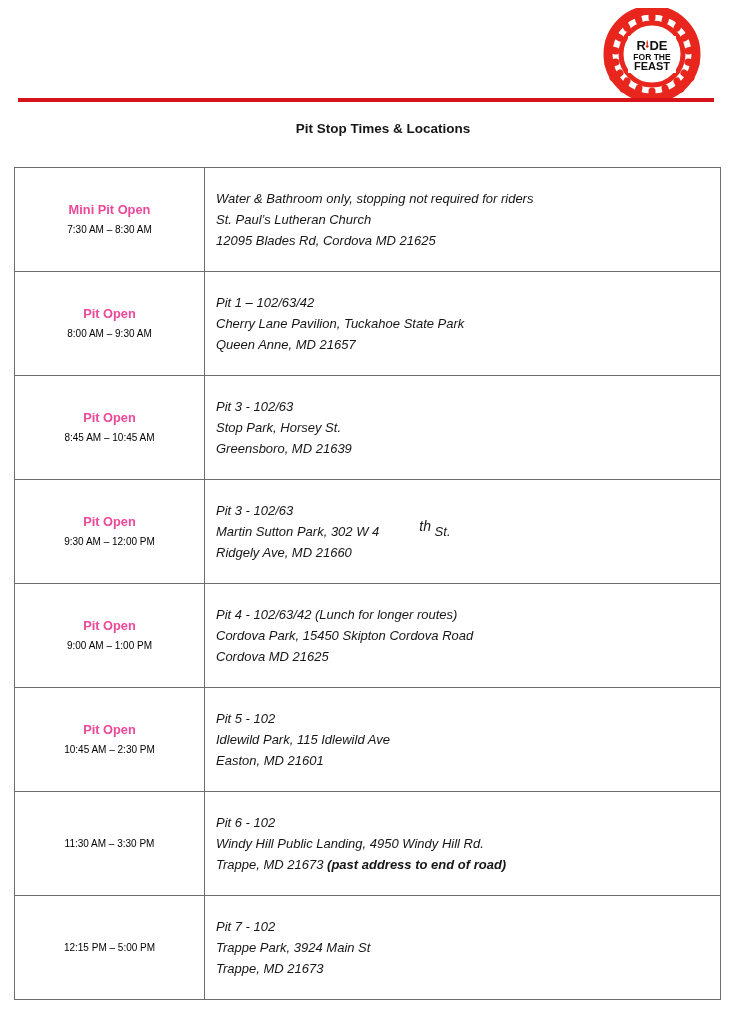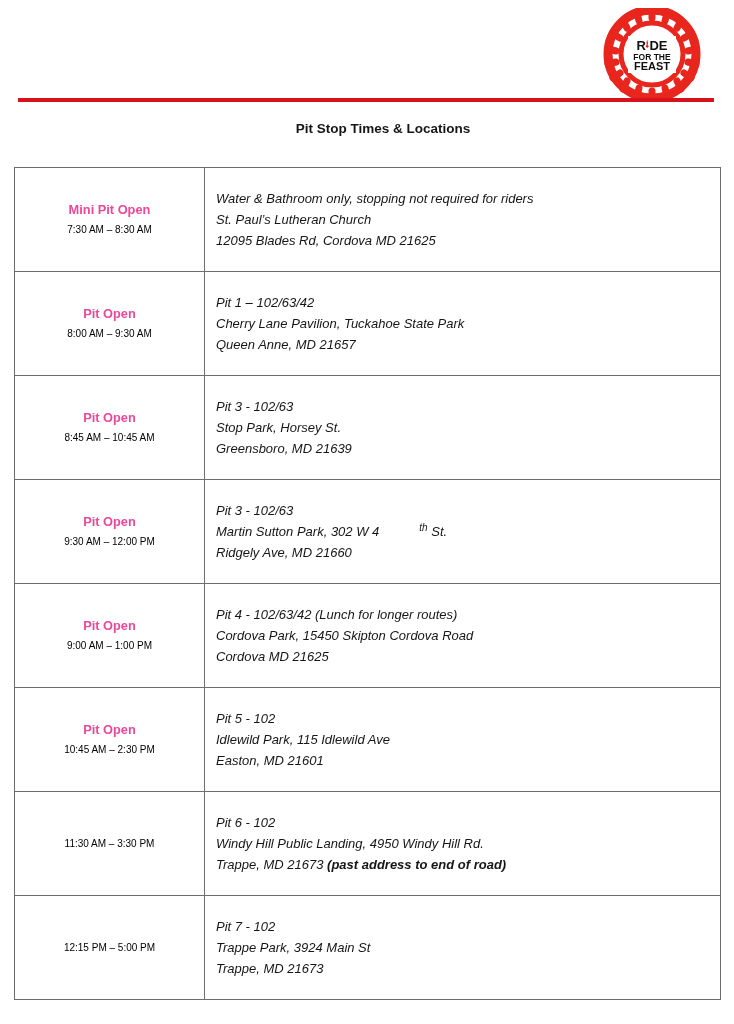--- a/index.html
+++ b/index.html
@@ -135,21 +135,21 @@
     font-size: 13px;
     line-height: 21px;
     color: #161616;
     white-space: nowrap;
     font-style: italic;
   }
   .detail-line b {
     font-weight: bold;
   }
   .detail-line sup {
-    font-size: 10px;
+    font-size: 14px;
     vertical-align: super;
     line-height: 0;
     padding-left: 40px;
   }
 </style>
 </head>
 <body>
 
 <div class="header">
 

